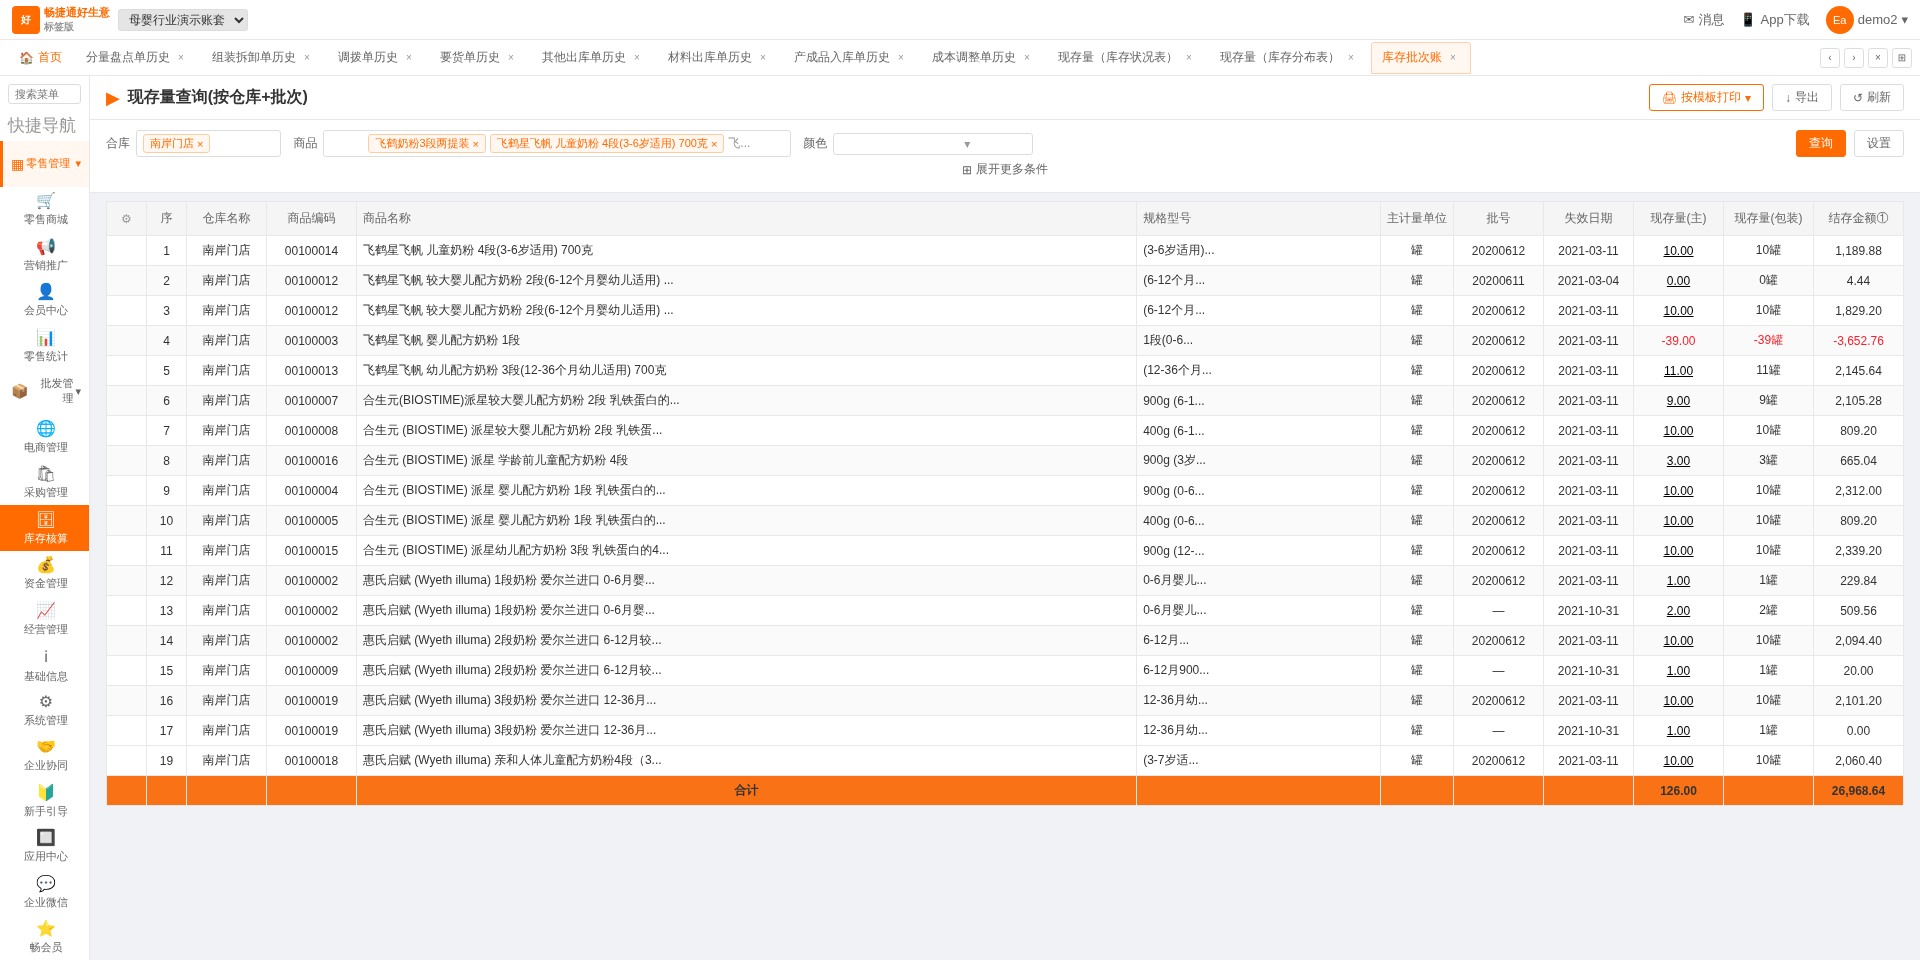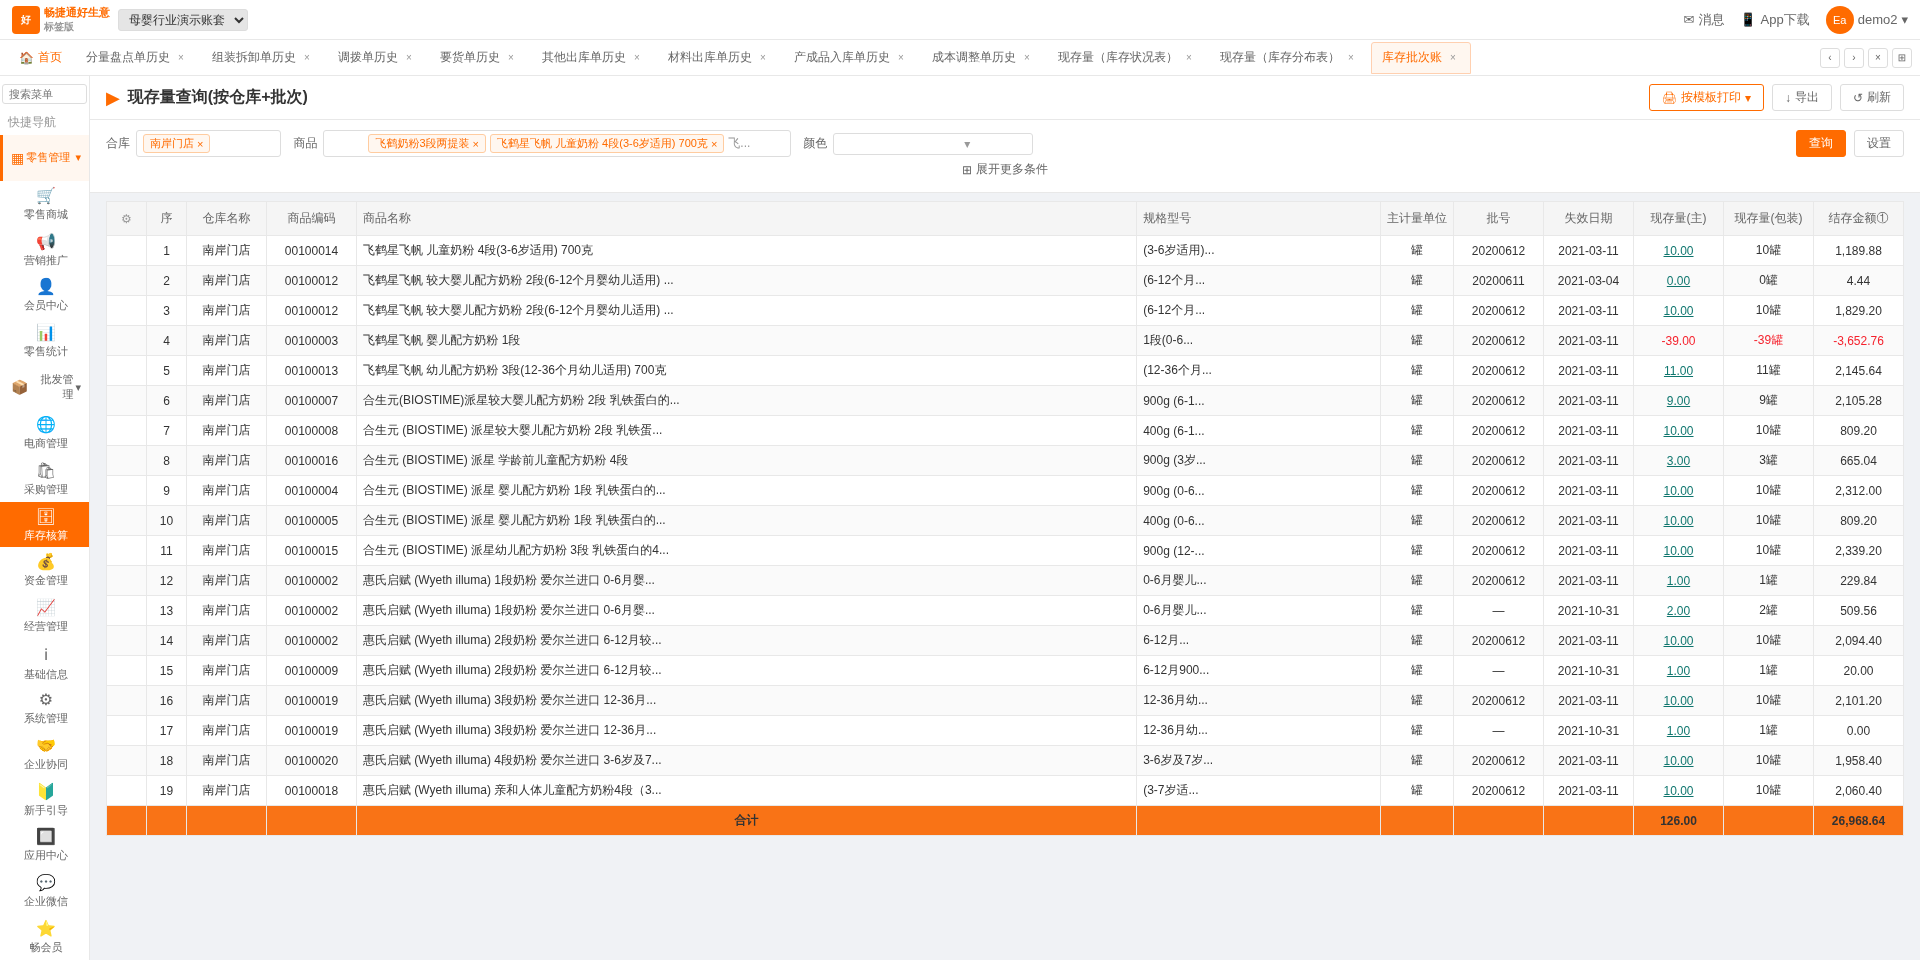--- a/index.html
+++ b/index.html
@@ -68,21 +68,21 @@
       gap: 2px;
       cursor: pointer;
       color: #666;
       font-size: 11px;
       border-left: 3px solid transparent;
       padding: 0 4px;
       text-align: center;
     }
     .sidebar-item.active { background: #ff6b00; color: #fff; border-left-color: #ff6b00; }
     .sidebar-item .s-icon { font-size: 16px; }
-    .sidebar-search { padding: 8px 2px; }
+    .sidebar-search { padding: 8px 8px; }
     .sidebar-search input { width: 100%; border: 1px solid #ddd; border-radius: 3px; padding: 3px 6px; font-size: 11px; }
 
     
     .content-area { flex: 1; overflow: hidden; display: flex; flex-direction: column; background: #f0f2f5; }
 
     
     .page-header {
       background: #fff;
       padding: 8px 16px;
       display: flex;
@@ -111,21 +111,21 @@
     .filter-more { color: #999; cursor: pointer; }
     .expand-btn { display: flex; align-items: center; gap: 4px; color: #666; cursor: pointer; font-size: 12px; padding: 4px 0; justify-content: center; }
 
     
     .table-container { flex: 1; overflow: auto; padding: 8px 16px 0; }
     table { width: 100%; border-collapse: collapse; background: #fff; font-size: 12px; }
     thead tr { background: #f5f5f5; }
     th { padding: 8px 6px; text-align: center; border: 1px solid #e8e8e8; color: #666; font-weight: normal; white-space: nowrap; }
     td { padding: 6px 6px; border: 1px solid #e8e8e8; text-align: center; white-space: nowrap; overflow: hidden; text-overflow: ellipsis; max-width: 200px; }
     .row-even td { background: #fafafa; }
-    .link-val { color: #0f766e; text-decoration: underline; cursor: pointer; text-align: right; }
+    .link-val { color: #000000; text-decoration: underline; cursor: pointer; text-align: right; }
     .negative { color: #f5222d; }
     .total-row td { background: #f97316; font-weight: bold; }
     .gear-icon { cursor: pointer; color: #999; }
     .col-index { width: 40px; }
     .col-warehouse { width: 80px; }
     .col-code { width: 90px; }
     .col-name { min-width: 220px; max-width: 320px; text-align: left; }
     .col-spec { min-width: 100px; max-width: 130px; text-align: left; }
     .col-unit { width: 70px; margin-left: 20px; }
     .col-batch { width: 90px; }
@@ -235,21 +235,21 @@
     <div class="nav-arrow">⊞</div>
   </div>
 </div>
 
 <div class="main-layout">
 
   <div class="sidebar">
     <div class="sidebar-search">
       <input type="text" placeholder="搜索菜单" style="">
     </div>
-    <div style="font-size:12px;color:#999;padding:2px 8px 4px;">快捷导航</div>
+    <div style="font-size:17px;color:#999;padding:2px 8px 4px;">快捷导航</div>
 
     <div class="sidebar-item" style="flex-direction:row;justify-content:space-between;padding:0 8px;background:#fff7f0;color:#ff6b00;border-left:3px solid #ff6b00;">
       <span style="font-size:14px;">▦</span>
       <span style="flex:1;text-align:left;">零售管理</span>
       <span>▾</span>
     </div>
     <div class="sidebar-item">
       <span class="s-icon">🛒</span>
       <span>零售商城</span>
     </div>
@@ -647,34 +647,20 @@
       <td>00100019</td>
       <td class="col-name" title="惠氏启赋 (Wyeth illuma) 3段奶粉 爱尔兰进口 12-36月...">惠氏启赋 (Wyeth illuma) 3段奶粉 爱尔兰进口 12-36月...</td>
       <td class="col-spec">12-36月幼...</td>
       <td>罐</td>
       <td>—</td>
       <td>2021-10-31</td>
       <td><span class="link-val">1.00</span></td>
       <td><span class="">1罐</span></td>
       <td class="">0.00</td>
     </tr>
-            <tr class="row-even">
-      <td></td>
-      <td>18</td>
-      <td>南岸门店</td>
-      <td>00100020</td>
-      <td class="col-name" title="惠氏启赋 (Wyeth illuma) 4段奶粉 爱尔兰进口 3-6岁及7...">惠氏启赋 (Wyeth illuma) 4段奶粉 爱尔兰进口 3-6岁及7...</td>
-      <td class="col-spec">3-6岁及7岁...</td>
-      <td>罐</td>
-      <td>20200612</td>
-      <td>2021-03-11</td>
-      <td><span class="link-val">10.00</span></td>
-      <td><span class="">10罐</span></td>
-      <td class="">1,958.40</td>
-    </tr>
             <tr>
       <td></td>
       <td>19</td>
       <td>南岸门店</td>
       <td>00100018</td>
       <td class="col-name" title="惠氏启赋 (Wyeth illuma) 亲和人体儿童配方奶粉4段（3...">惠氏启赋 (Wyeth illuma) 亲和人体儿童配方奶粉4段（3...</td>
       <td class="col-spec">(3-7岁适...</td>
       <td>罐</td>
       <td>20200612</td>
       <td>2021-03-11</td>

